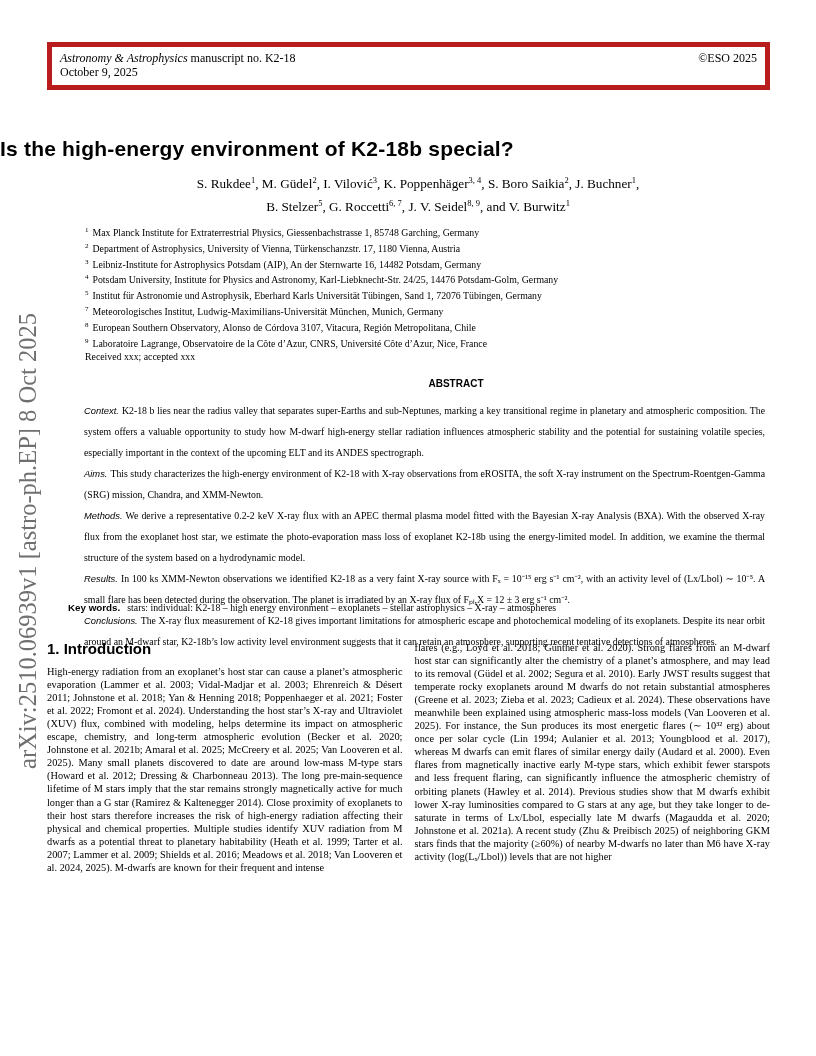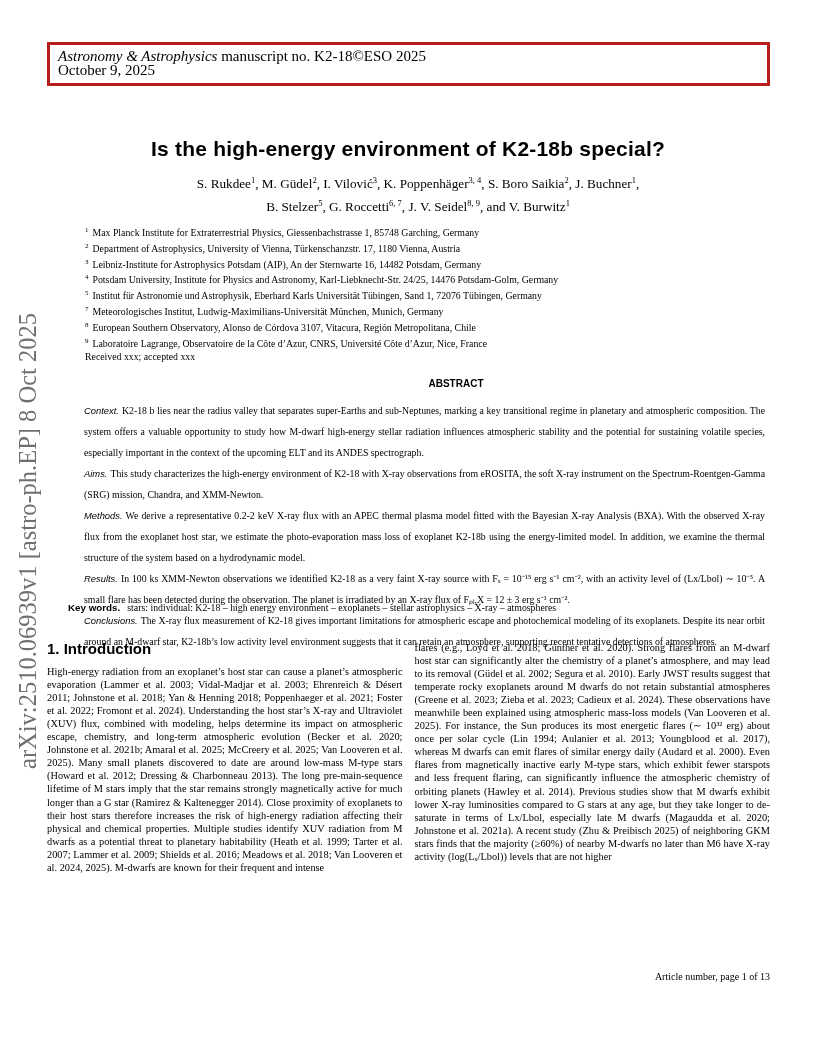--- a/index.html
+++ b/index.html
@@ -20,32 +20,32 @@
     color: #6f6f6f;
     text-align: center;
     white-space: nowrap;
     font-family: "Liberation Serif", serif;
   }
   .header-box {
     position: absolute;
     left: 47px; top: 42px;
     width: 723px;
     box-sizing: border-box;
-    border: 3px solid #b91c1c;
+    border: 5px solid #b91c1c;
     padding: 4px 8px 6px 8px;
     display: flex;
-    font-size: 15px;
+    justify-content: space-between;
+    font-size: 12px;
     line-height: 14px;
   }
   .journal-italic { font-style: italic; }
   .page-title {
     position: absolute;
     top: 137px; left: 0;
     width: 100%;
-    text-align: center;
     font-family: "Liberation Sans", sans-serif;
     font-weight: bold;
     font-size: 21px;
     letter-spacing: 0.2px;
   }
   .authors {
     position: absolute;
     top: 171px; left: 10px;
     width: 100%;
     text-align: center;
@@ -184,15 +184,14 @@
   <div class="columns">
     <div class="col">
       <div class="section-heading">1. Introduction</div>
       <div>High-energy radiation from an exoplanet’s host star can cause a planet’s atmospheric evaporation (Lammer et al. 2003; Vidal-Madjar et al. 2003; Ehrenreich &amp; Désert 2011; Johnstone et al. 2018; Yan &amp; Henning 2018; Poppenhaeger et al. 2021; Foster et al. 2022; Fromont et al. 2024). Understanding the host star’s X-ray and Ultraviolet (XUV) flux, combined with modeling, helps determine its impact on atmospheric escape, chemistry, and long-term atmospheric evolution (Becker et al. 2020; Johnstone et al. 2021b; Amaral et al. 2025; McCreery et al. 2025; Van Looveren et al. 2025). Many small planets discovered to date are around low-mass M-type stars (Howard et al. 2012; Dressing &amp; Charbonneau 2013). The long pre-main-sequence lifetime of M stars imply that the star remains strongly magnetically active for much longer than a G star (Ramirez &amp; Kaltenegger 2014). Close proximity of exoplanets to their host stars therefore increases the risk of high-energy radiation affecting their physical and chemical properties. Multiple studies identify XUV radiation from M dwarfs as a potential threat to planetary habitability (Heath et al. 1999; Tarter et al. 2007; Lammer et al. 2009; Shields et al. 2016; Meadows et al. 2018; Van Looveren et al. 2024, 2025). M-dwarfs are known for their frequent and intense</div>
     </div>
     <div class="col">
       <div>flares (e.g., Loyd et al. 2018; Günther et al. 2020). Strong flares from an M-dwarf host star can significantly alter the chemistry of a planet’s atmosphere, and may lead to its removal (Güdel et al. 2002; Segura et al. 2010). Early JWST results suggest that temperate rocky exoplanets around M dwarfs do not retain substantial atmospheres (Greene et al. 2023; Zieba et al. 2023; Cadieux et al. 2024). These observations have meanwhile been explained using atmospheric mass-loss models (Van Looveren et al. 2025). For instance, the Sun produces its most energetic flares (∼ 10³² erg) about once per solar cycle (Lin 1994; Aulanier et al. 2013; Youngblood et al. 2017), whereas M dwarfs can emit flares of similar energy daily (Audard et al. 2000). Even flares from magnetically inactive early M-type stars, which exhibit fewer starspots and less frequent flaring, can significantly influence the atmospheric chemistry of orbiting planets (Hawley et al. 2014). Previous studies show that M dwarfs exhibit lower X-ray luminosities compared to G stars at any age, but they take longer to de-saturate in terms of Lx/Lbol, especially late M dwarfs (Magaudda et al. 2020; Johnstone et al. 2021a). A recent study (Zhu &amp; Preibisch 2025) of neighboring GKM stars finds that the majority (≥60%) of nearby M-dwarfs no later than M6 have X-ray activity (log(Lₓ/Lbol)) levels that are not higher</div>
     </div>
   </div>
 
-  <div class="page-footer">Article number, page 1 of 13</div>
 
 </div>
 
 </body></html>

